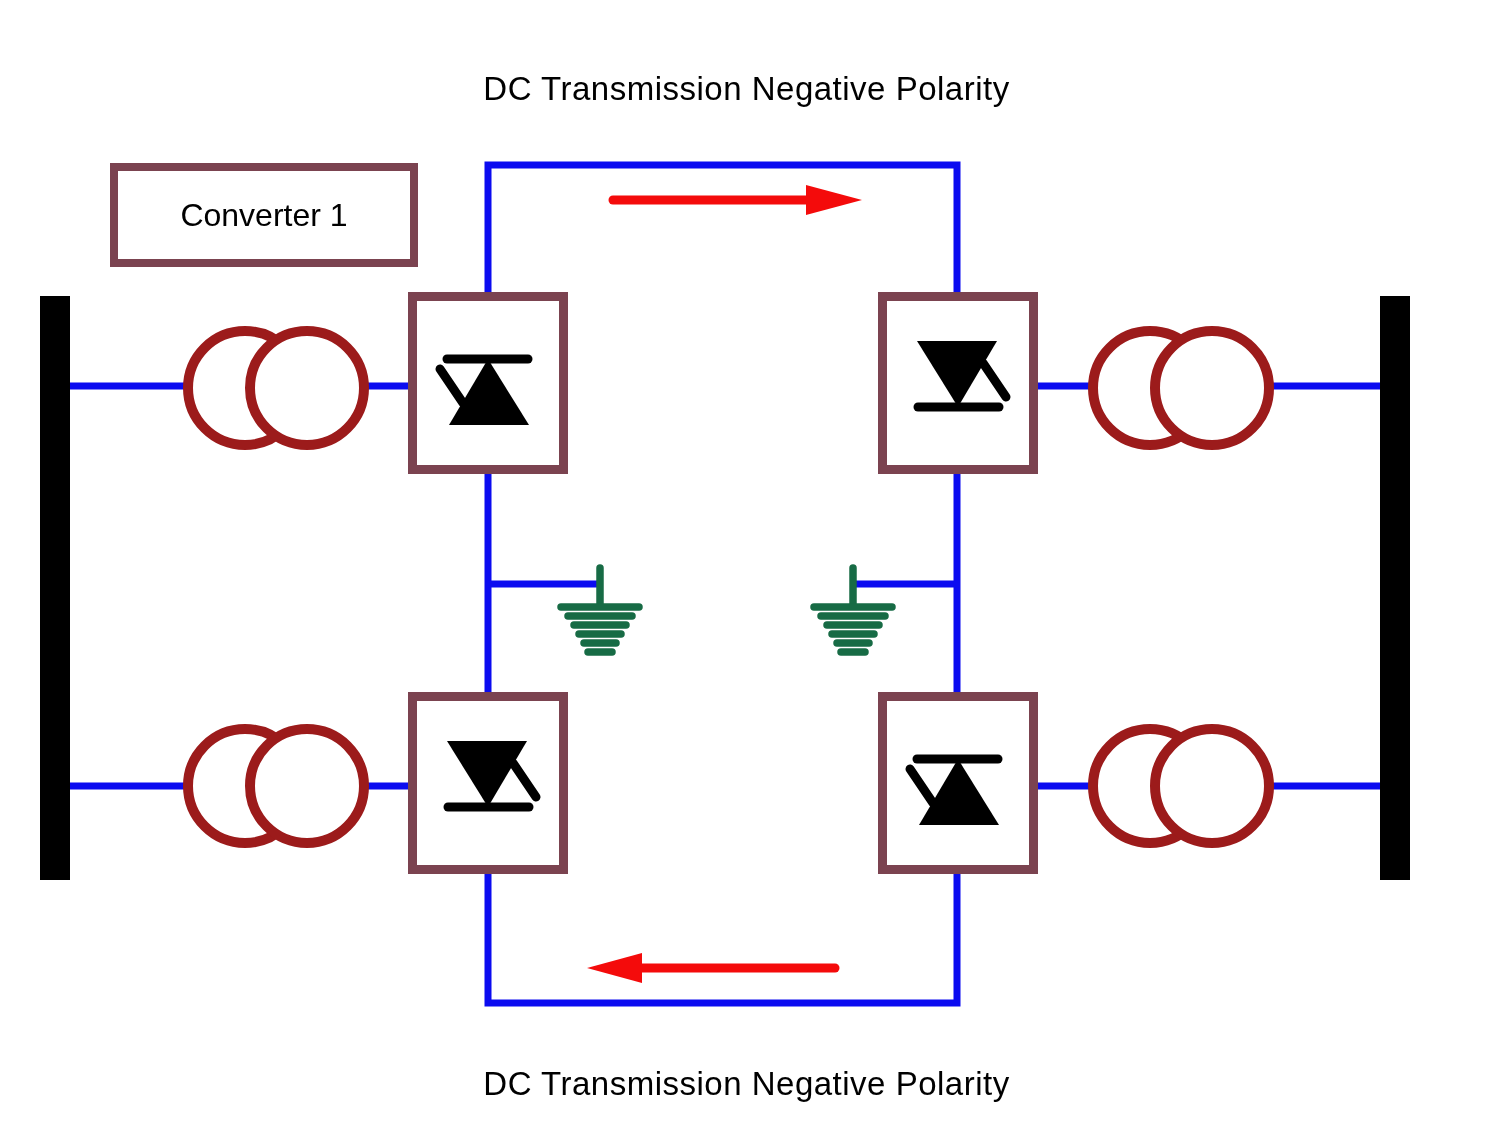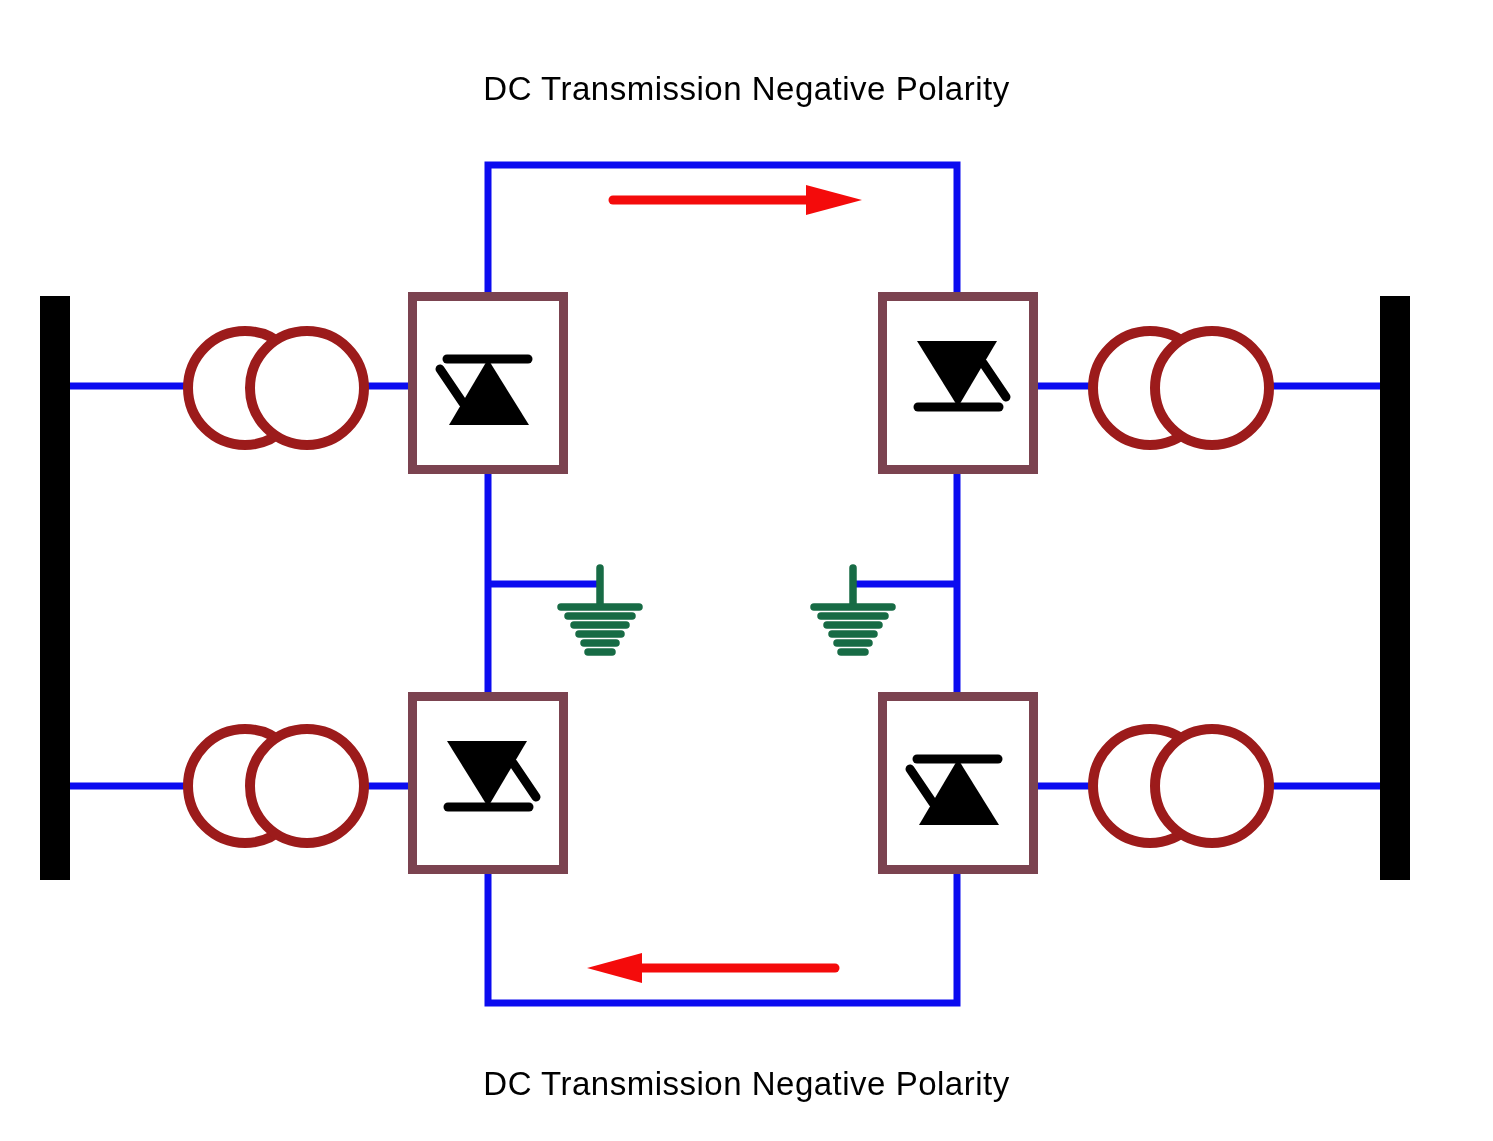--- a/index.html
+++ b/index.html
@@ -115,14 +115,17 @@
     </g>
     <g>
       <line class="arrow-shaft" x1="835" y1="968" x2="638" y2="968"></line>
       <polygon class="arrow-head" points="642,953 587,968 642,983"></polygon>
     </g>
   </svg>
 
   <div class="title title-top">DC Transmission Negative Polarity</div>
   <div class="title title-bottom">DC Transmission Negative Polarity</div>
 
+  <div class="label-box converter1">
+    <span>Converter 1</span>
+  </div>
 
 </div>
 
 </body></html>

